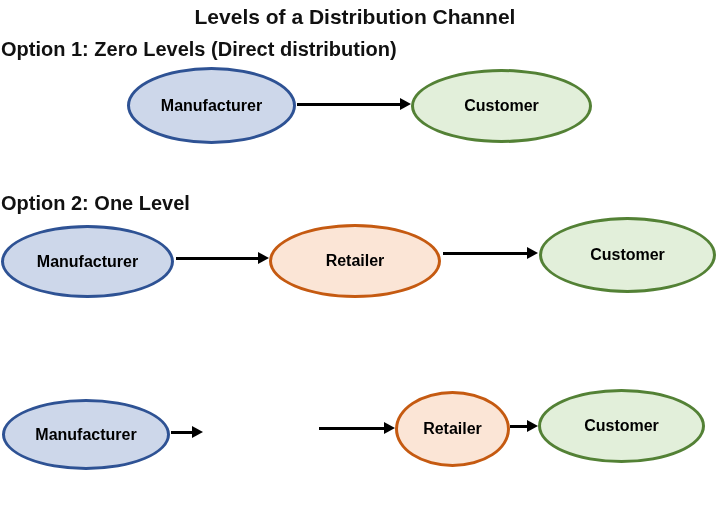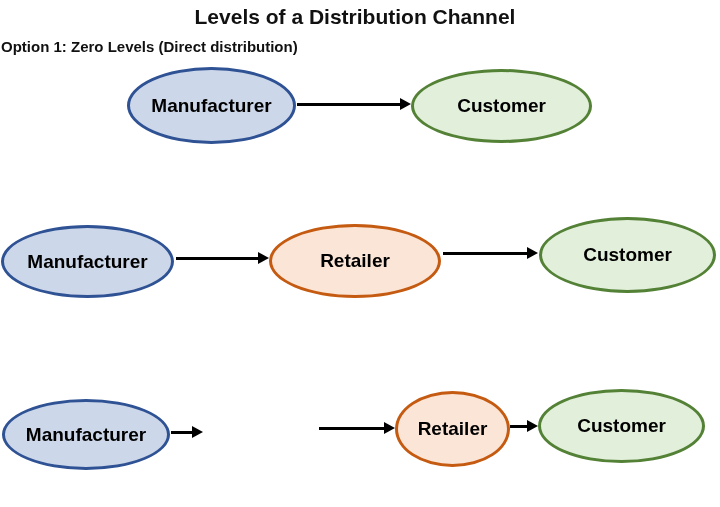--- a/index.html
+++ b/index.html
@@ -5,27 +5,27 @@
   html,body{margin:0;padding:0;background:#ffffff;}
   .canvas{
     position:relative;width:720px;height:507px;background:#ffffff;
     font-family:"Liberation Sans",sans-serif;color:#000;overflow:hidden;
   }
   .title{
     position:absolute;top:5px;left:0;right:10px;margin:0;
     text-align:center;font-size:21px;font-weight:bold;color:#111;
   }
   .option-label{
-    position:absolute;left:1px;font-size:15px;font-weight:bold;color:#111;
+    position:absolute;left:1px;font-size:20px;font-weight:bold;color:#111;
     white-space:nowrap;
   }
   .node{
     position:absolute;border:3px solid #000;border-radius:50%;
     display:flex;align-items:center;justify-content:center;
-    font-size:19px;font-weight:bold;text-align:center;
+    font-size:16px;font-weight:bold;text-align:center;
     box-sizing:border-box;
   }
   .node .line{display:block;line-height:23px;}
   .arrow{position:absolute;height:0;}
   .arrow .shaft{
     position:absolute;left:0;right:9px;top:-1.5px;height:3px;background:#000;display:block;
   }
   .arrow .head{
     position:absolute;right:0;top:-6px;width:0;height:0;display:block;
     border-left:11px solid #000;border-top:6px solid transparent;border-bottom:6px solid transparent;
@@ -46,20 +46,21 @@
 
   <div class="arrow" style="left:297px;top:104px;width:114px;">
     <i class="shaft"></i>
     <i class="head"></i>
   </div>
 
   <div class="node" style="left: 411px; top: 69px; width: 181px; height: 74px; background-color: rgb(226, 239, 218); border-color: rgb(83, 129, 53);">
     <span>Customer</span>
   </div>
 
+  <div class="option-label" style="top:192px;">Option 2: One Level</div>
 
   <div class="node" style="left: 1px; top: 225px; width: 173px; height: 73px; background-color: rgb(205, 215, 234); border-color: rgb(46, 82, 148);">
     <span>Manufacturer</span>
   </div>
 
   <div class="arrow" style="left:176px;top:258px;width:93px;">
     <i class="shaft"></i>
     <i class="head"></i>
   </div>
 

